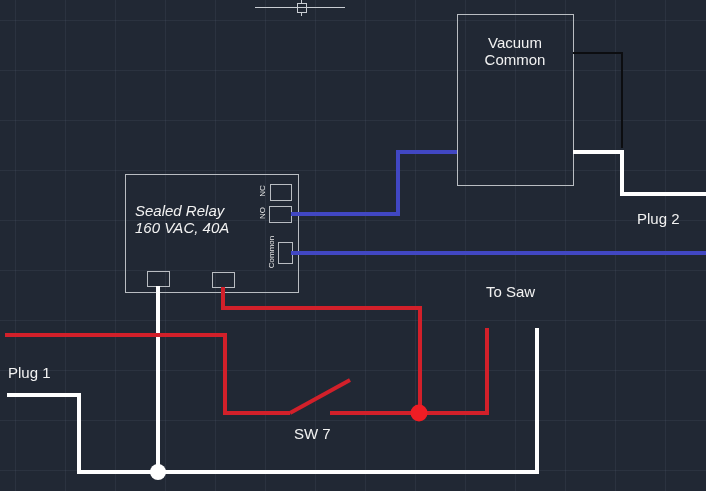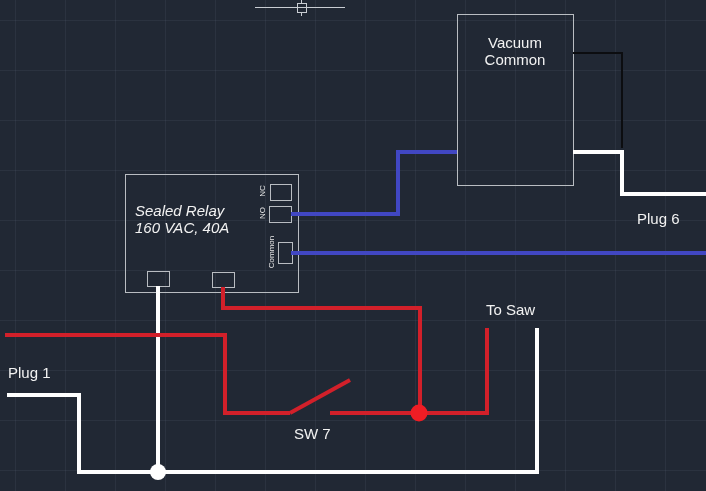--- a/index.html
+++ b/index.html
@@ -81,17 +81,17 @@
   <div class="lbl" style="left:135px;top:202px;font-style:italic;">
     <div>Sealed Relay</div>
     <div>160 VAC, 40A</div>
   </div>
 
   <div class="term-lbl" style="left:254px;top:183px;width:16px;height:16px;">NC</div>
   <div class="term-lbl" style="left:254px;top:205px;width:16px;height:16px;">NO</div>
   <div class="term-lbl" style="left:255px;top:244px;width:32px;height:16px;">Common</div>
 
   <div class="lbl" style="left:8px;top:364px;">Plug 1</div>
-  <div class="lbl" style="left:637px;top:210px;">Plug 6</div>
-  <div class="lbl" style="left:486px;top:301px;">To Saw</div>
+  <div class="lbl" style="left:637px;top:210px;">Plug 2</div>
+  <div class="lbl" style="left:486px;top:283px;">To Saw</div>
   <div class="lbl" style="left:294px;top:425px;">SW 7</div>
 
 </div>
 
 </body></html>

